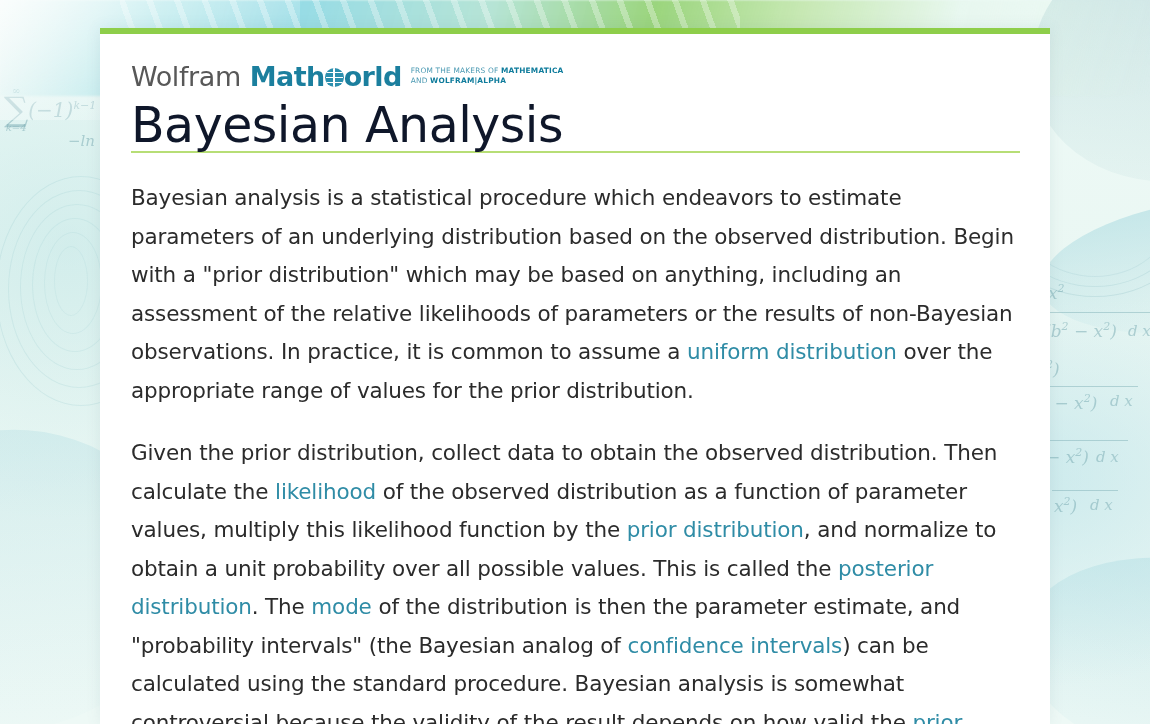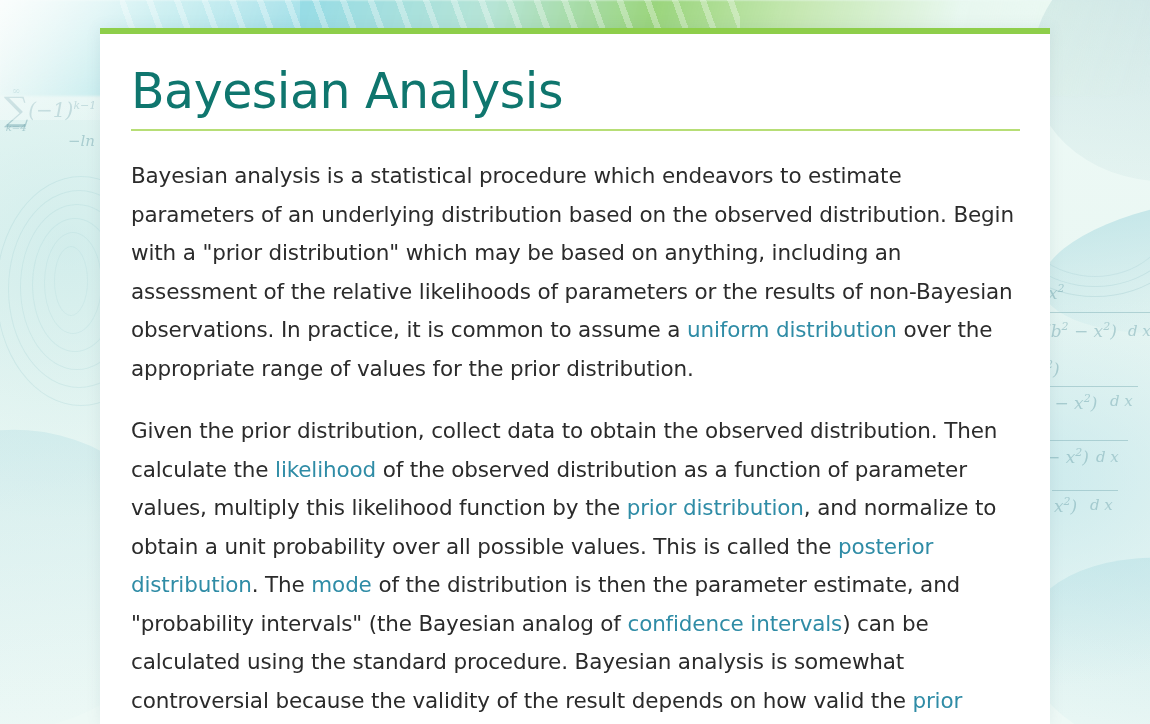--- a/index.html
+++ b/index.html
@@ -168,25 +168,25 @@
     letter-spacing: 0.2px;
     padding-bottom: 4px;
   }
   .logo-tag b { color: #0f7c9c; font-weight: 700; }
 
   
   .page-title {
     font-family: "DejaVu Sans", sans-serif;
     font-size: 49px;
     font-weight: 400;
-    color: #0f766e;
+    color: #0f172a;
     letter-spacing: -0.5px;
     line-height: 1.05;
     margin: 10px 0 0 0;
-    padding-bottom: 12px;
+    padding-bottom: 0;
   }
   .title-rule {
     height: 2px;
     background: #b7de76;
     width: 100%;
     margin-bottom: 26px;
   }
 
   
   .body-p {
@@ -259,20 +259,32 @@
 
   <div class="bg-top-band"></div>
   <div class="bg-top-rays"></div>
   <div class="bg-topleft-fade"></div>
 
   <div class="card">
     <div class="card-top-accent"></div>
 
     <div class="card-inner">
 
+      <div class="logo-row">
+        <span class="logo-wolfram">Wolfram</span>
+        <span class="logo-math">
+          <span>Math</span>
+          <span class="logo-globe"></span>
+          <span>orld</span>
+        </span>
+        <span class="logo-tag">
+          <span><span>FROM THE MAKERS OF </span><b>MATHEMATICA</b></span><br>
+          <span><span>AND </span><b>WOLFRAM|ALPHA</b></span>
+        </span>
+      </div>
 
       <h1 class="page-title">Bayesian Analysis</h1>
       <div class="title-rule"></div>
 
       <div>
         <p class="body-p">Bayesian analysis is a statistical procedure which endeavors to estimate parameters of an underlying distribution based on the observed distribution. Begin with a "prior distribution" which may be based on anything, including an assessment of the relative likelihoods of parameters or the results of non-Bayesian observations. In practice, it is common to assume a <a href="#">uniform distribution</a> over the appropriate range of values for the prior distribution.</p>
         <p class="body-p">Given the prior distribution, collect data to obtain the observed distribution. Then calculate the <a href="#">likelihood</a> of the observed distribution as a function of parameter values, multiply this likelihood function by the <a href="#">prior distribution</a>, and normalize to obtain a unit probability over all possible values. This is called the <a href="#">posterior distribution</a>. The <a href="#">mode</a> of the distribution is then the parameter estimate, and "probability intervals" (the Bayesian analog of <a href="#">confidence intervals</a>) can be calculated using the standard procedure. Bayesian analysis is somewhat controversial because the validity of the result depends on how valid the <a href="#">prior distribution</a> is, and this cannot be assessed</p>
       </div>
 
     </div>

